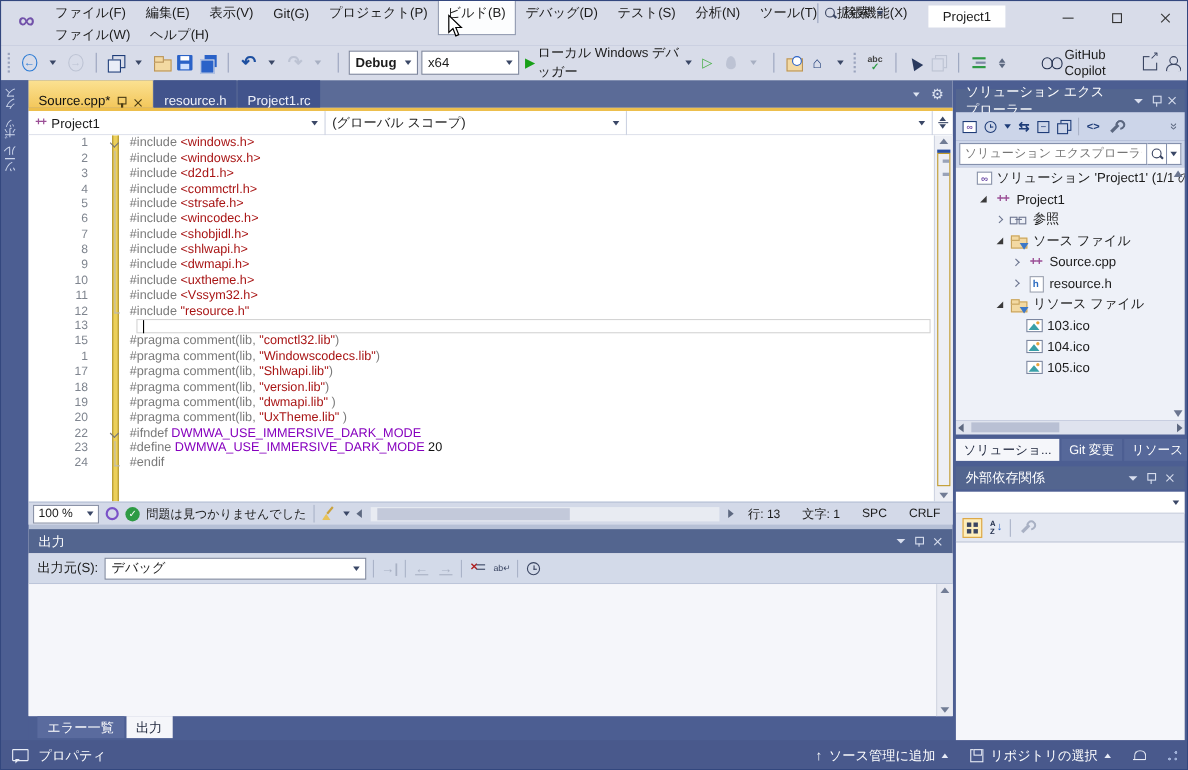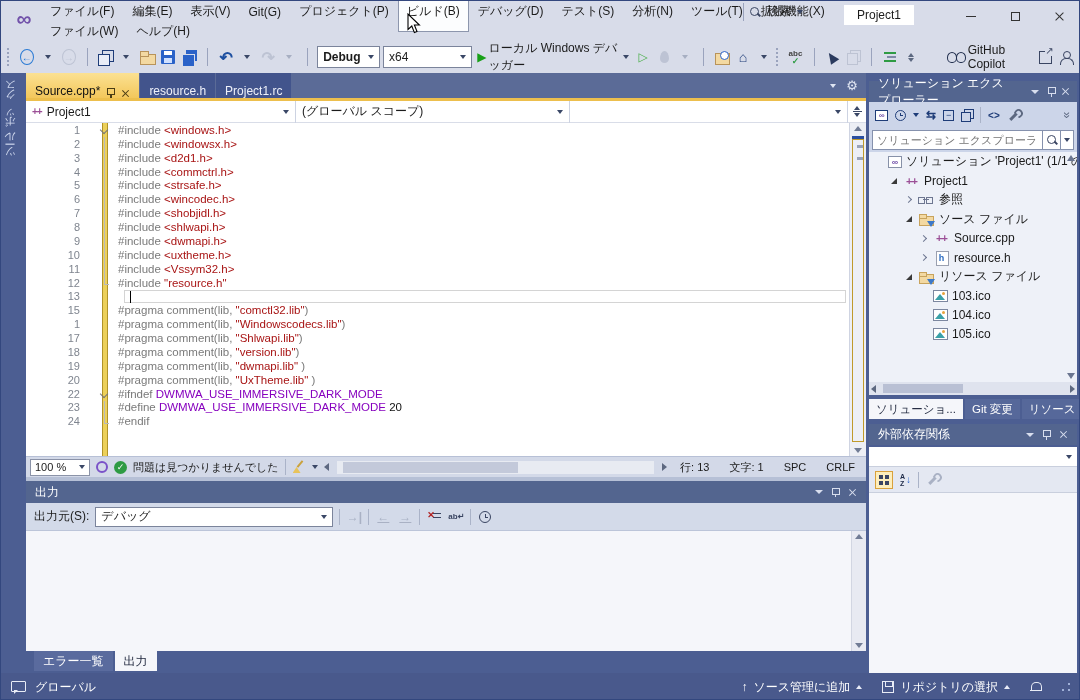--- a/index.html
+++ b/index.html
@@ -152,21 +152,21 @@
 .t-x::before,.t-x::after{content:"";position:absolute;left:4px;top:0;width:1.2px;height:9px;background:#d8deee}
 .t-x::before{transform:rotate(45deg)}.t-x::after{transform:rotate(-45deg)}
 .out-toolbar{height:28px;background:#d3dae9;display:flex;align-items:center;padding:0 8px;gap:6px;border-bottom:1px solid #bcc5d9}
 .out-combo{width:238px;height:20px;background:#fff;border:1px solid #7b849b;display:flex;align-items:center;padding:0 5px;gap:4px}
 .oi{display:flex;align-items:center;justify-content:center;min-width:16px;height:18px}
 .ai-gray{color:#a9b1c4;font-size:12px;font-weight:bold}
 .ic-clear{position:relative;width:14px;height:12px}
 .ic-clear::before{content:"✕";position:absolute;left:0;top:-1px;font-size:9px;color:#b02020;font-weight:bold}
 .ic-clear i,.ic-clear b{position:absolute;right:0;width:8px;height:1.6px;background:#3a4562}
 .ic-clear i{top:2px}.ic-clear b{top:6px}
-.ic-wrap{font-size:8px;font-weight:bold;color:#3a4562;letter-spacing:0}
+.ic-wrap{font-size:8px;font-weight:normal;color:#3a4562;letter-spacing:0}
 .ic-clock{position:relative;width:12px;height:12px;border:1.4px solid #3a4562;border-radius:50%}
 .ic-clock::before{content:"";position:absolute;left:4.5px;top:2px;width:1.2px;height:4px;background:#3a4562}
 .ic-clock::after{content:"";position:absolute;left:4.5px;top:5px;width:3.5px;height:1.2px;background:#3a4562}
 .out-content{position:relative;height:120px;background:#f5f6fa}
 .out-vscroll{position:absolute;right:0;top:0;width:15px;height:100%;background:#e8eaf2;border-left:1px solid #d2d6e2}
 
 
 .bottomtabs{position:absolute;left:25px;top:650px;width:840px;height:22px;display:flex;align-items:flex-start;padding-left:8px;gap:2px}
 .btab{height:20px;display:flex;align-items:center;padding:0 9px;background:#5a6b9e;color:#fff;white-space:nowrap}
 .btab.active{background:#f5f6fa;color:#20283e}
@@ -844,21 +844,21 @@
           <span class="dna">↓</span>
         </span>
         <span class="sep-v"></span>
         <span class="ic-wrench dis"></span>
       </div>
     <div class="props-content"></div>
   </div>
 
   <div class="statusbar">
     <span class="ic-bubble"></span>
-    <span>グローバル</span>
+    <span>プロパティ</span>
     <div class="sb-right">
       <div class="sb-item">
         <span>↑</span>
         <span>ソース管理に追加</span>
         <span class="caret-up-s"></span>
       </div>
       <div class="sb-item">
         <span class="ic-repo"></span>
         <span>リポジトリの選択</span>
         <span class="caret-up-s"></span>

